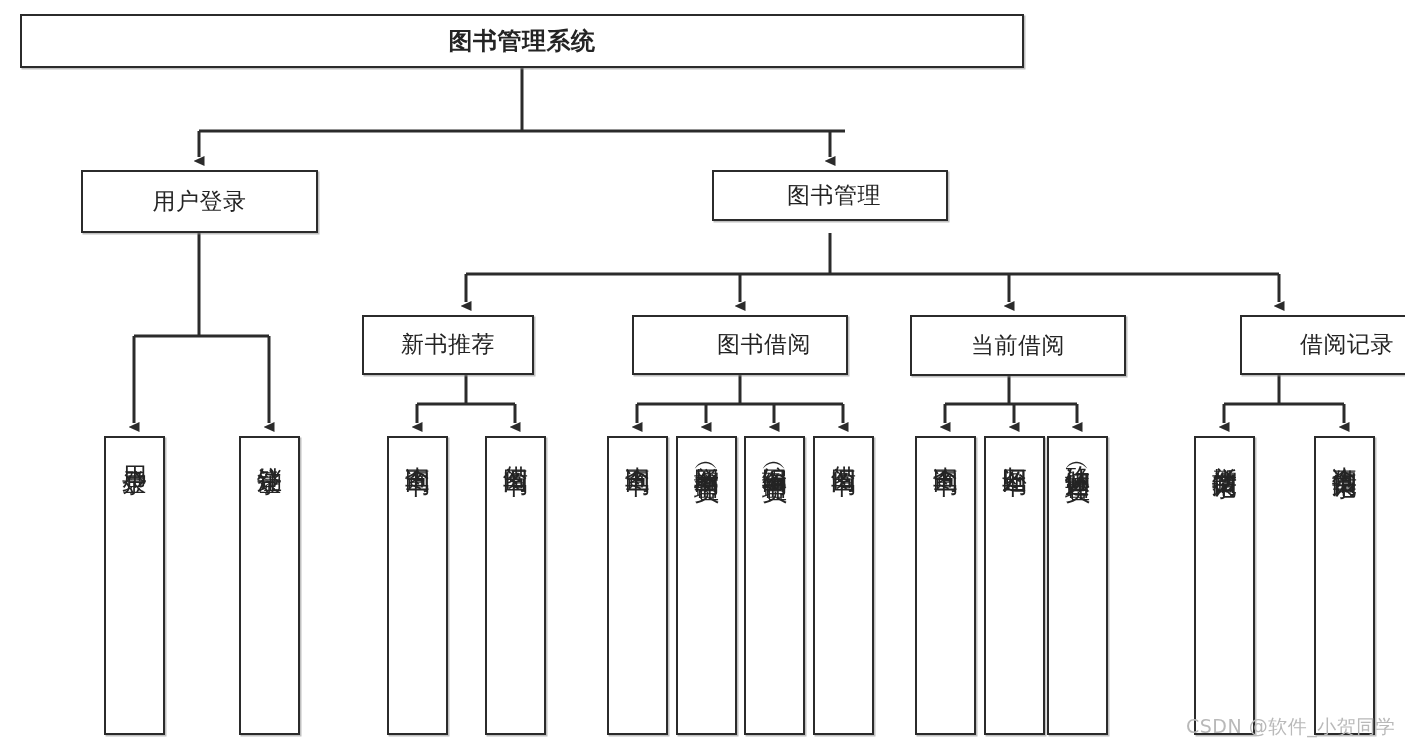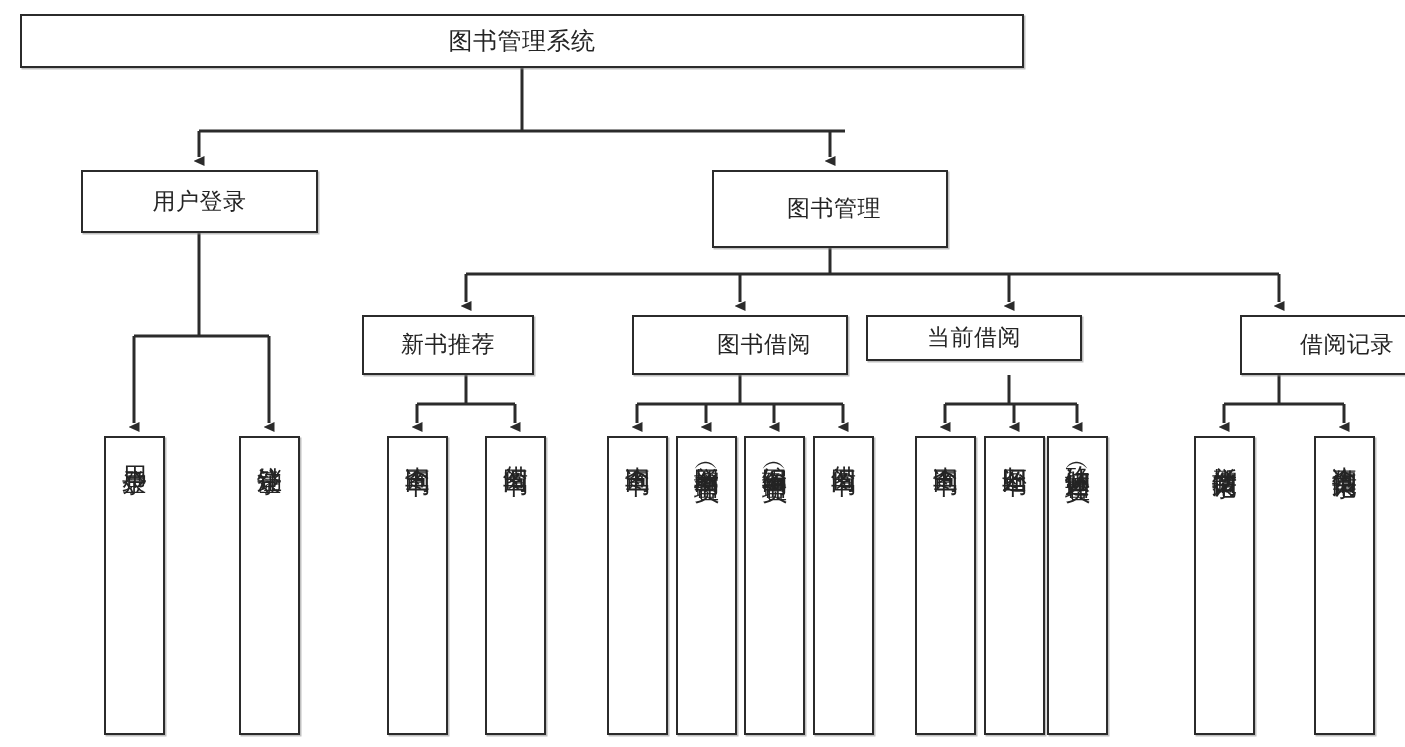--- a/index.html
+++ b/index.html
@@ -40,20 +40,21 @@
     display: block;
     text-align: center;
     line-height: 1.12;
     letter-spacing: 0.5px;
   }
   .node.h .lbl {
     font-size: 23px;
   }
   .node.root .lbl {
     font-size: 24px;
+    font-weight: bold;
   }
   
   .node.v {
     align-items: flex-start;
     justify-content: center;
     padding-top: 8px;
   }
   .node.v .lbl {
     writing-mode: vertical-rl;
     text-orientation: upright;
@@ -127,31 +128,31 @@
     </g>
   </svg>
 
   <div class="node root" style="left:20px; top:14px; width:1004px; height:54px;">
     <span class="lbl">图书管理系统</span>
   </div>
 
   <div class="node h" style="left:81px; top:170px; width:237px; height:63px;">
     <span class="lbl">用户登录</span>
   </div>
-  <div class="node h" style="left:712px; top:170px; width:236px; height:78px;padding-left:8px;">
+  <div class="node h" style="left:712px; top:170px; width:236px; height:51px;padding-left:8px;">
     <span class="lbl">图书管理</span>
   </div>
 
   <div class="node h" style="left:362px; top:315px; width:172px; height:60px;">
     <span class="lbl">新书推荐</span>
   </div>
   <div class="node h" style="left:632px; top:315px; width:216px; height:60px;padding-left:48px;">
     <span class="lbl">图书借阅</span>
   </div>
-  <div class="node h" style="left:866px; top:315px; width:216px; height:46px;">
+  <div class="node h" style="left:910px; top:315px; width:216px; height:61px;">
     <span class="lbl">当前借阅</span>
   </div>
   <div class="node h" style="left:1240px; top:315px; width:214px; height:60px;">
     <span class="lbl">借阅记录</span>
   </div>
 
   <div class="node v" style="left:104px; top:436px; width:61px; height:299px;">
     <span class="lbl">用户登录</span>
   </div>
   <div class="node v" style="left:239px; top:436px; width:61px; height:299px;">
@@ -188,14 +189,15 @@
     <span class="lbl">确认归还（管理员）</span>
   </div>
 
   <div class="node v" style="left:1194px; top:436px; width:61px; height:299px;">
     <span class="lbl">新增借阅记录</span>
   </div>
   <div class="node v" style="left:1314px; top:436px; width:61px; height:299px;">
     <span class="lbl">查询借阅记录</span>
   </div>
 
+  <div class="watermark">CSDN @软件_小贺同学</div>
 
 </div>
 
 </body></html>

